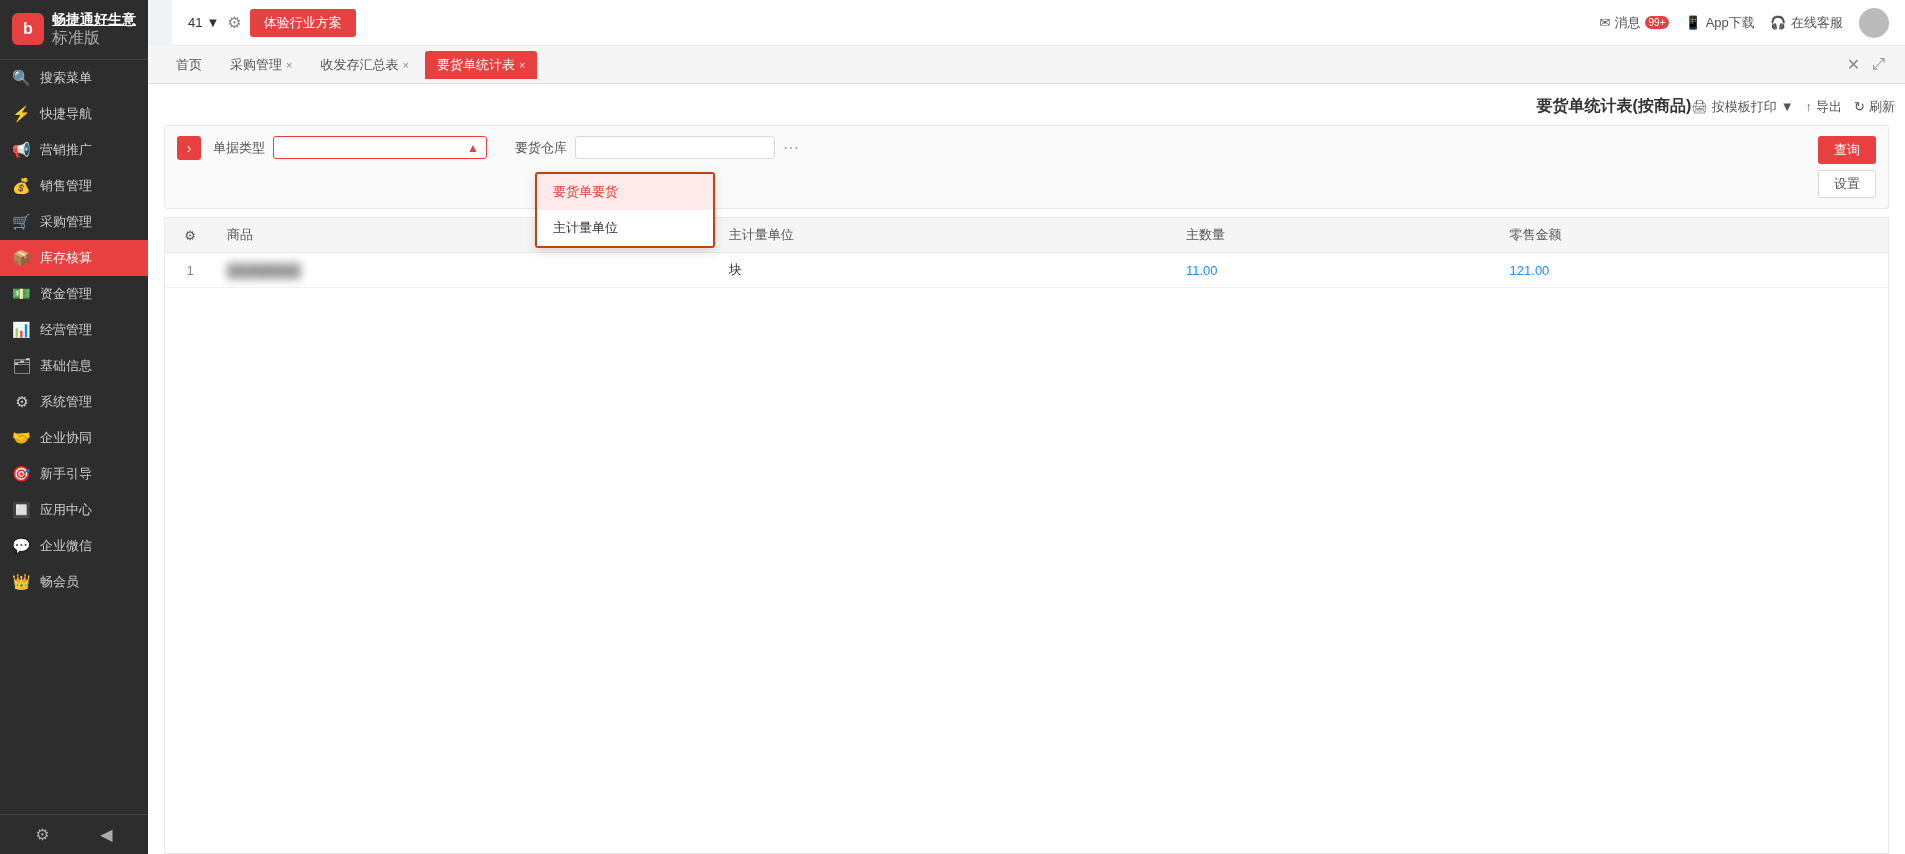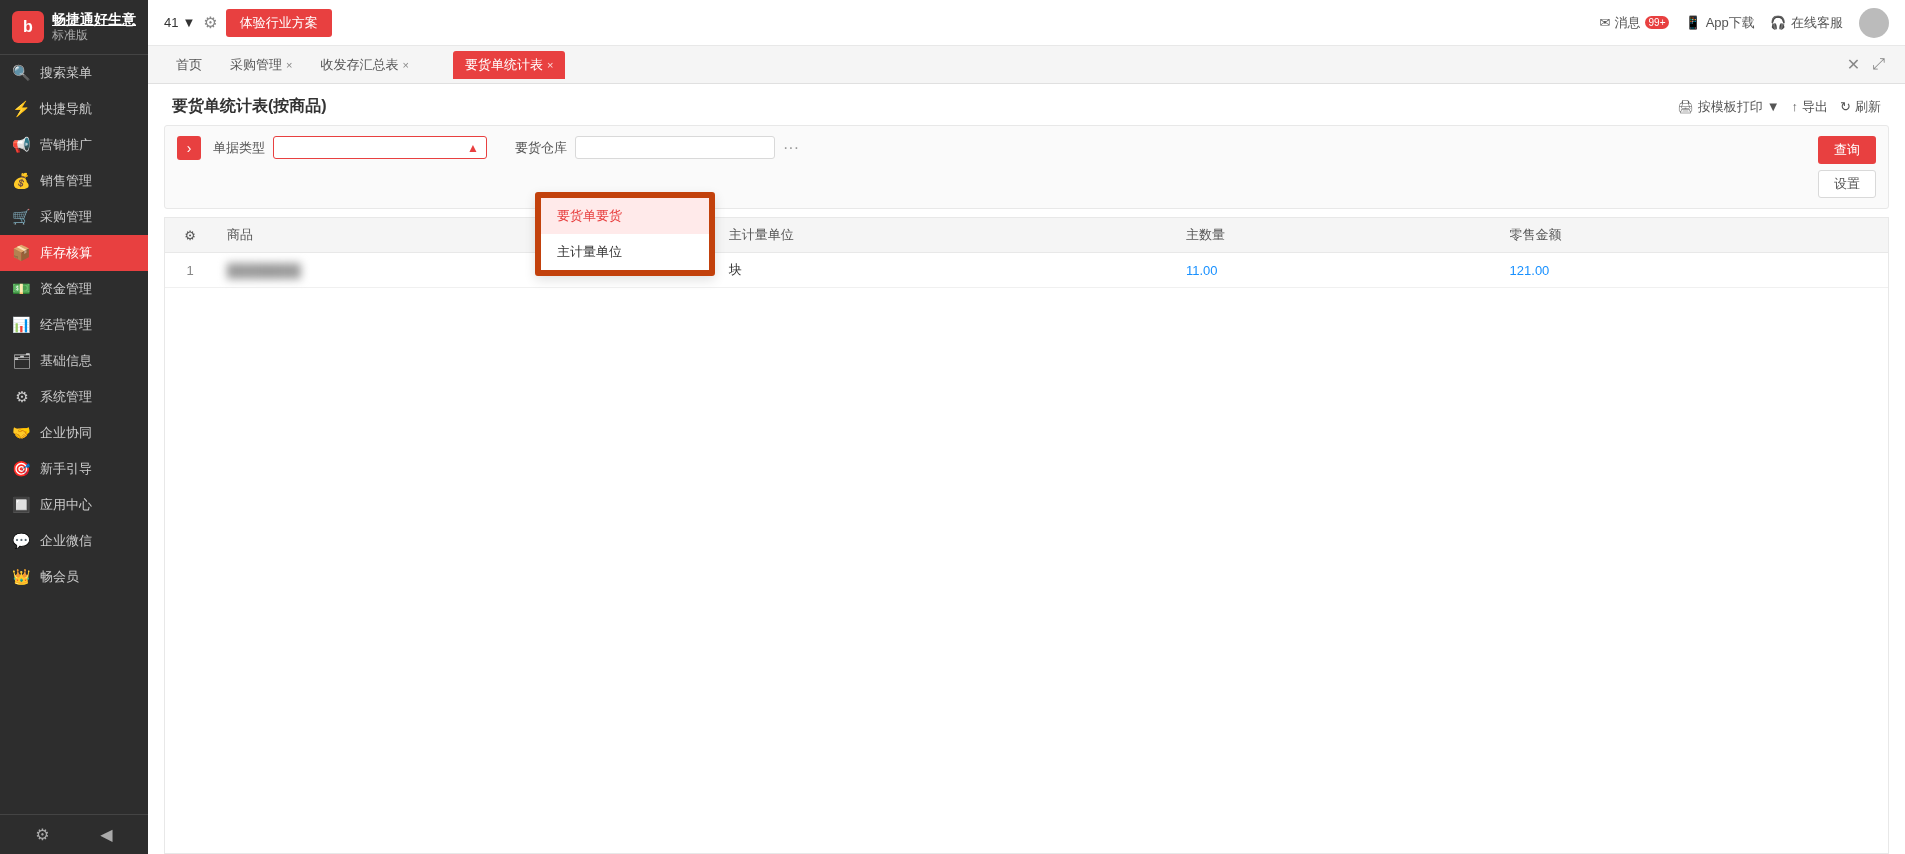--- a/index.html
+++ b/index.html
@@ -29,21 +29,21 @@
       border-radius: 6px;
       display: flex;
       align-items: center;
       justify-content: center;
       color: white;
       font-weight: bold;
       font-size: 16px;
     }
     .logo-text { color: #fff; font-size: 12px; line-height: 1.3; }
     .logo-text .main { font-size: 14px; font-weight: bold; text-decoration: underline; }
-    .logo-tag { font-size: 12px; color: #aaa; }
+    .logo-tag { font-size: 16px; color: #aaa; }
 
     .sidebar-item {
       display: flex;
       align-items: center;
       padding: 9px 12px;
       color: #ccc;
       cursor: pointer;
       font-size: 13px;
       gap: 8px;
     }
@@ -75,20 +75,21 @@
     
     .topbar {
       background: #fff;
       height: 46px;
       display: flex;
       align-items: center;
       padding: 0 16px;
       border-bottom: 1px solid #e8e8e8;
       gap: 12px;
       flex-shrink: 0;
+      margin-left: 24px;
     }
     .topbar-left {
       display: flex;
       align-items: center;
       gap: 8px;
       flex: 1;
     }
     .company-selector {
       display: flex;
       align-items: center;
@@ -153,21 +154,20 @@
       font-size: 13px;
       cursor: pointer;
       border-radius: 3px 3px 0 0;
       color: #555;
       white-space: nowrap;
       gap: 4px;
     }
     .tab.active {
       background: #e84040;
       color: #fff;
-      margin-left: 28px;
     }
     .tab .close-x { font-size: 11px; color: #888; cursor: pointer; }
     .tab.active .close-x { color: rgba(255,255,255,0.8); }
     .tab-home { font-weight: 500; }
     .tabbar-right {
       margin-left: auto;
       display: flex;
       gap: 4px;
     }
     .tabbar-ctrl { color: #888; cursor: pointer; font-size: 16px; padding: 2px 4px; }
@@ -177,22 +177,22 @@
       flex: 1;
       overflow-y: auto;
       background: #fff;
       display: flex;
       flex-direction: column;
     }
 
     .page-header {
       display: flex;
       align-items: center;
-      justify-content: space-between;
-      padding: 12px 24px 8px;
+      justify-content: flex-end;
+      padding: 12px 10px 8px;
     }
     .page-title {
       font-size: 16px;
       font-weight: 600;
       color: #333;
     }
     .page-actions {
       display: flex;
       align-items: center;
       gap: 12px;
@@ -331,26 +331,25 @@
       cursor: pointer;
       font-size: 13px;
     }
 
     
     .dropdown-overlay {
       position: absolute;
       top: 46px;
       left: 370px;
       background: #fff;
-      border: 6px solid #c2410c;
+      border: 2px solid #c2410c;
       border-radius: 3px;
       box-shadow: 0 4px 12px rgba(0,0,0,0.12);
       z-index: 100;
       min-width: 180px;
-      margin-top: 20px;
     }
     .dropdown-item {
       padding: 9px 16px;
       cursor: pointer;
       font-size: 13px;
       color: #333;
     }
     .dropdown-item.selected { background: #ffeaea; color: #e84040; }
 
     

